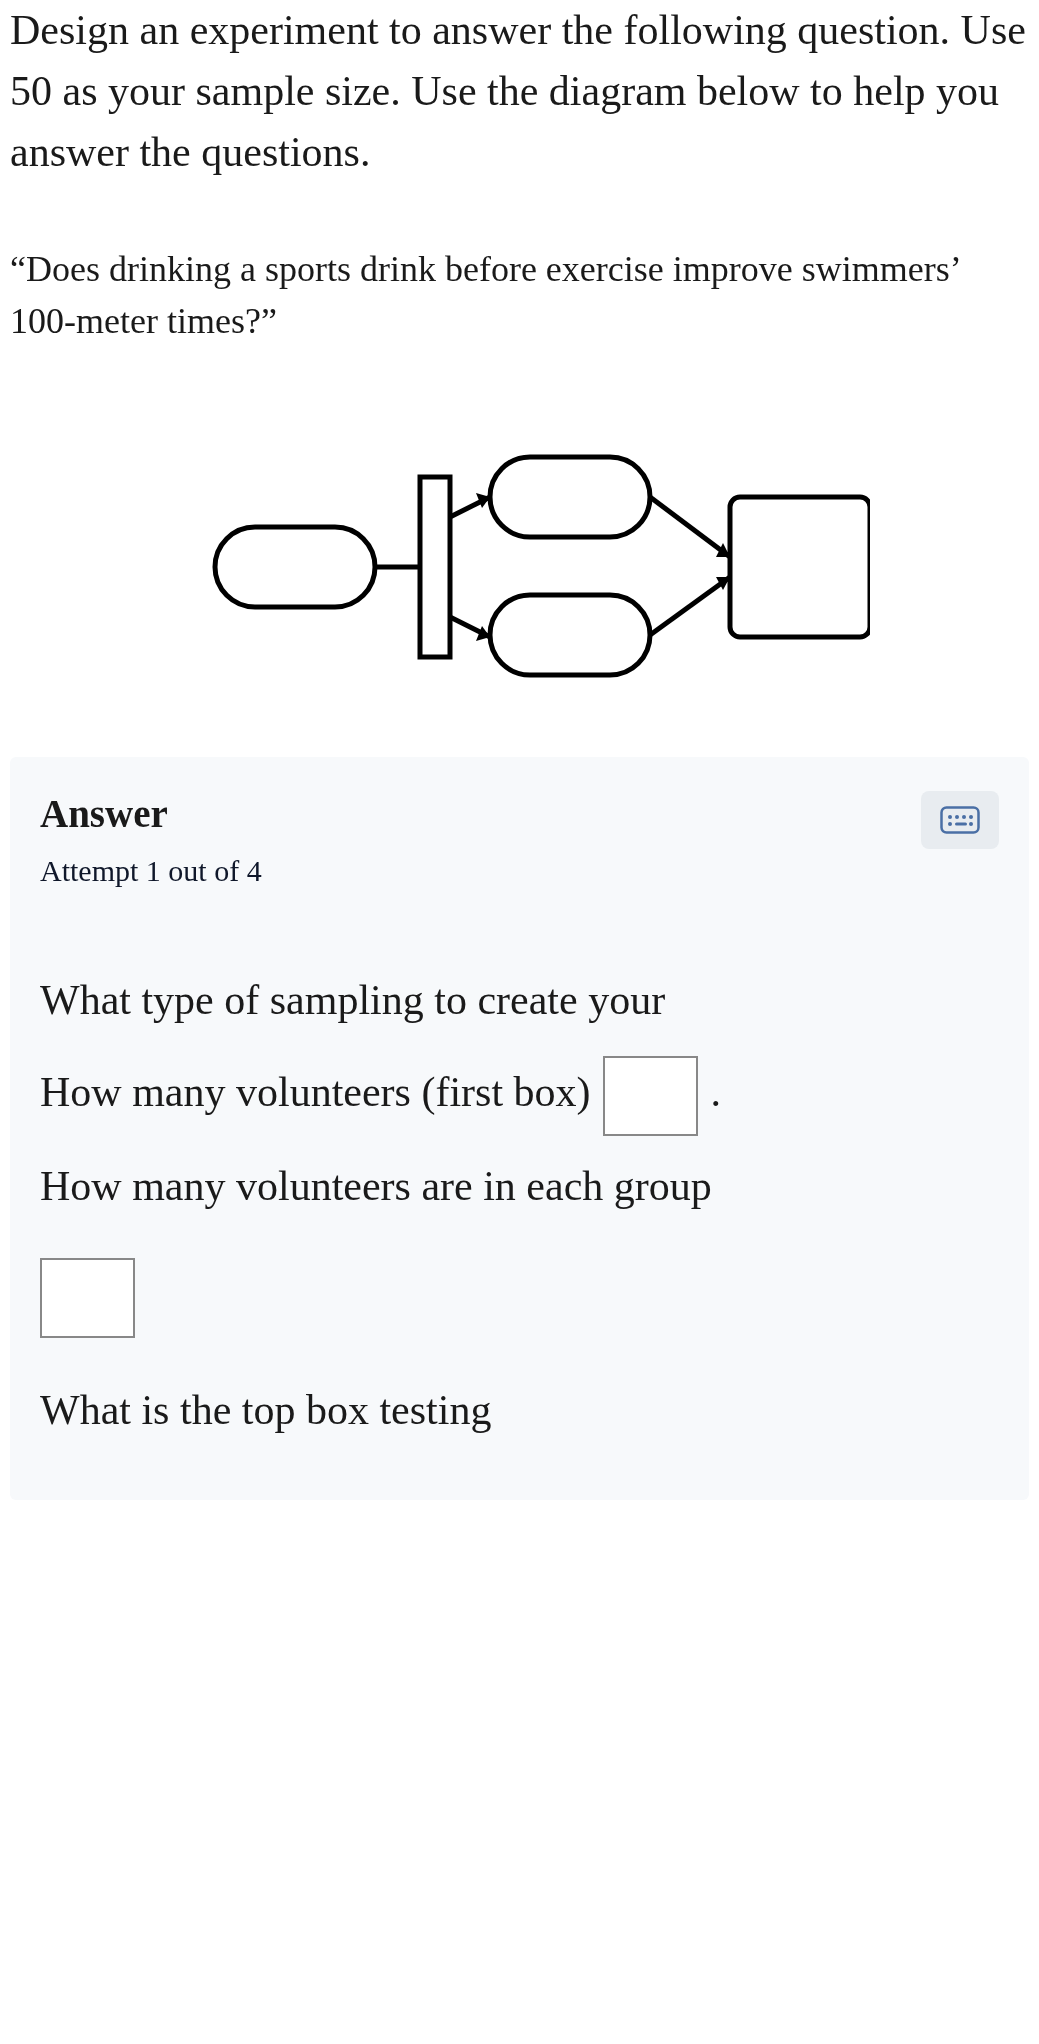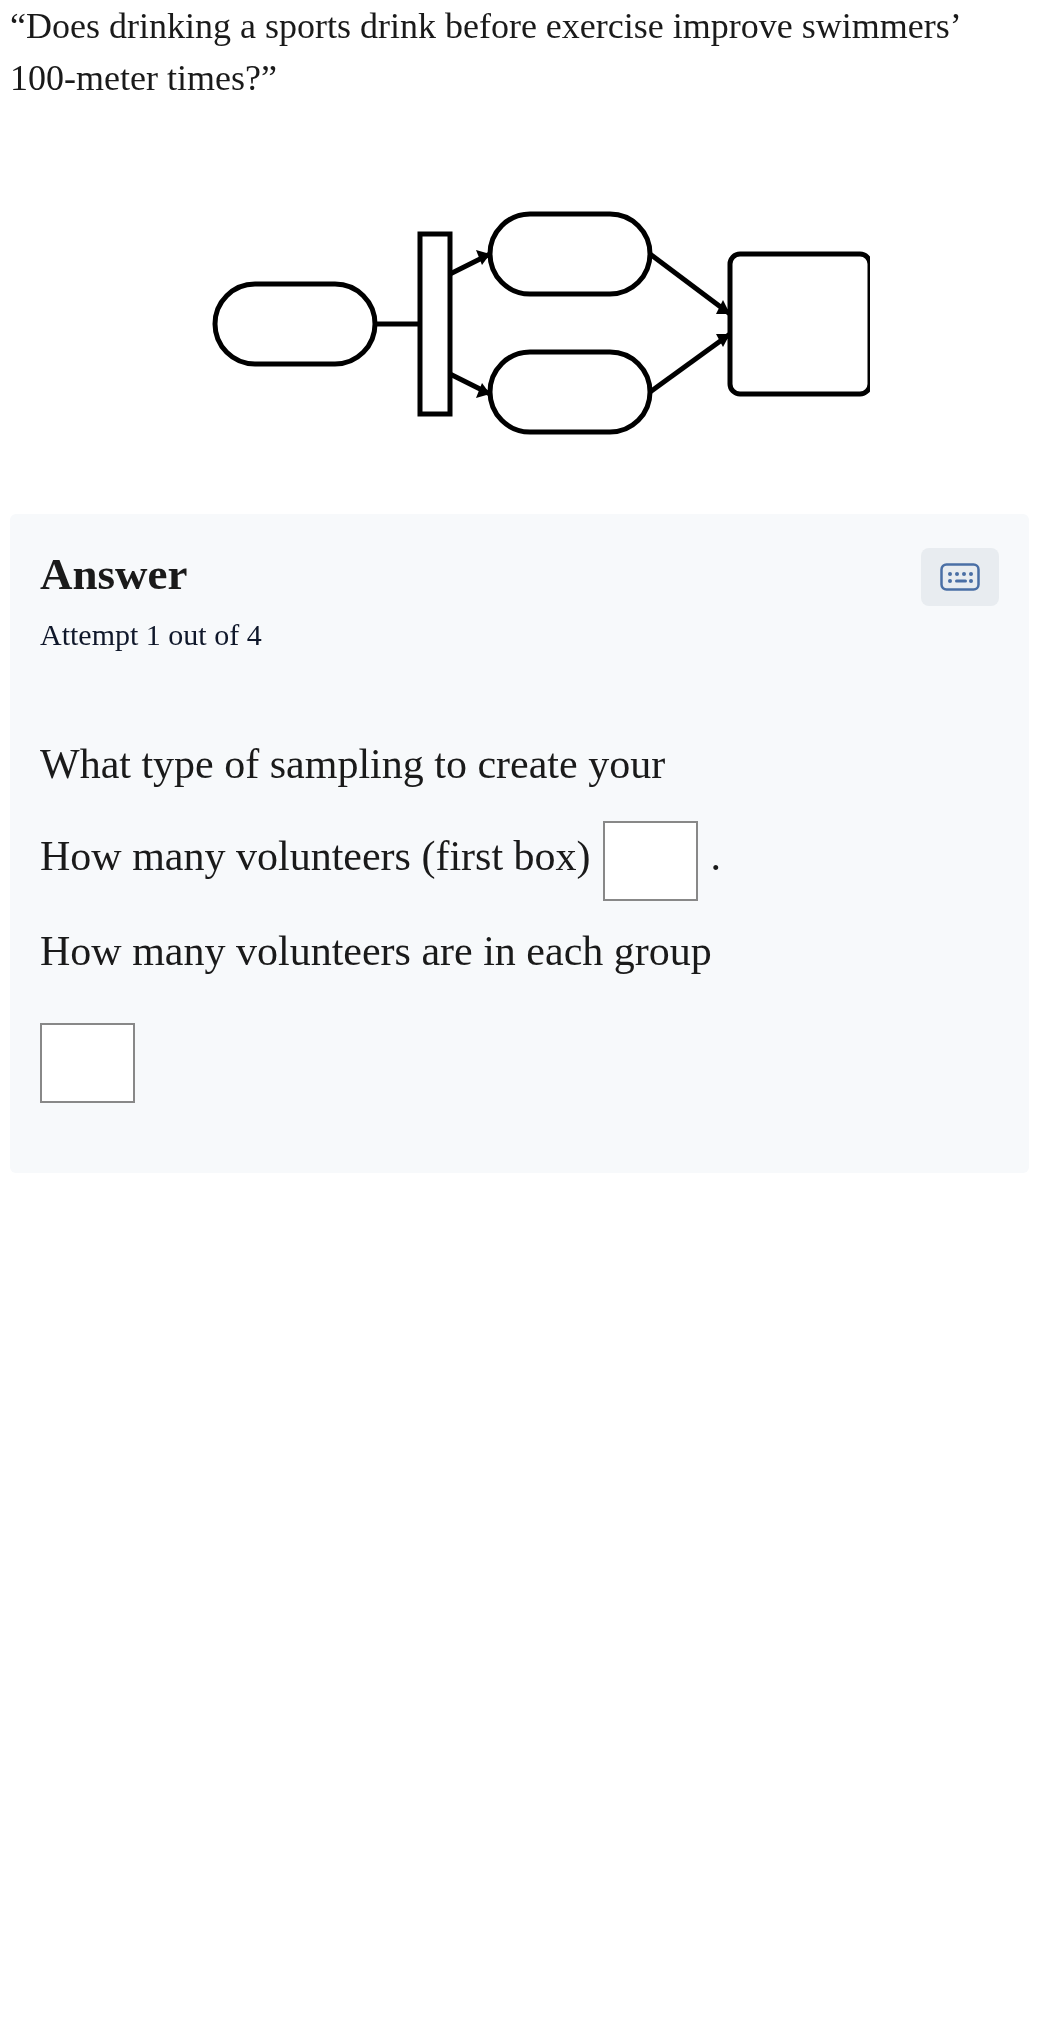--- a/index.html
+++ b/index.html
@@ -36,21 +36,21 @@
     margin: 0 10px 10px 10px;
   }
   .answer-header {
     display: flex;
     justify-content: space-between;
     align-items: flex-start;
     margin-bottom: 70px;
   }
   .answer-title {
     font-weight: bold;
-    font-size: 45px;
+    font-size: 39px;
     color: #1a1a1a;
     margin-bottom: 18px;
   }
   .attempt-text {
     font-size: 30px;
     color: #0f172a;
   }
   .keyboard-button {
     background: #e8ecf0;
     border-radius: 8px;
@@ -123,20 +123,21 @@
     border: 2px solid #888;
     background: #fff;
     font-size: 36px;
     padding: 6px;
   }
 </style>
 </head>
 <body>
 
 <div class="prompt-section">
+  <p class="prompt-text">Design an experiment to answer the following question. Use 50 as your sample size. Use the diagram below to help you answer the questions.</p>
   <p class="question-text">“Does drinking a sports drink before exercise improve swimmers’ 100-meter times?”</p>
 </div>
 
 <div class="diagram-container">
   <svg width="700" height="260" viewBox="0 0 700 260">
 
     <rect x="45" y="90" width="160" height="80" rx="40" ry="40" fill="#fff" stroke="#000" stroke-width="5"></rect>
 
     <line x1="205" y1="130" x2="250" y2="130" stroke="#000" stroke-width="5"></line>
 
@@ -190,13 +191,14 @@
     <span class="period">.</span>
   </div>
 
 
   <div class="question-line">How many volunteers are in each group</div>
 
   <div class="block-input-row">
     <input type="text" class="block-input" value="" style="">
   </div>
 
+  <div class="question-line">What is the top box testing</div>
 </div>
 
 </body></html>

